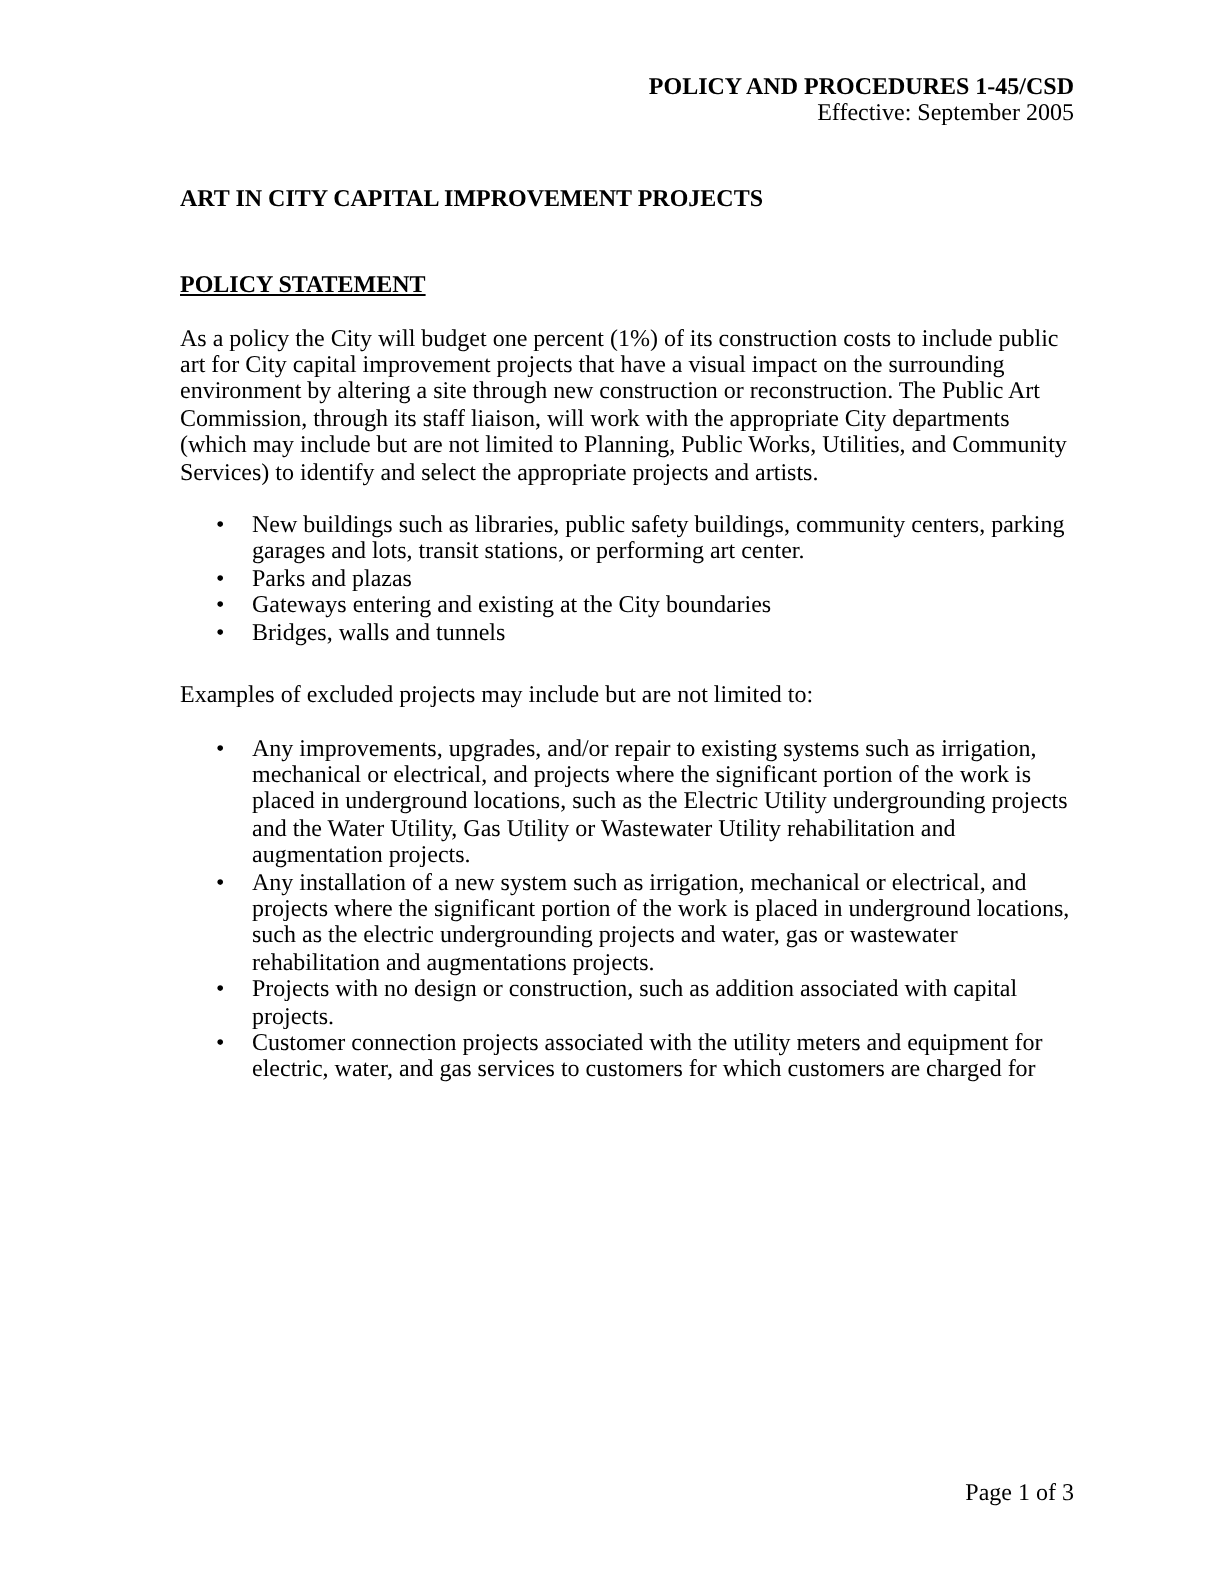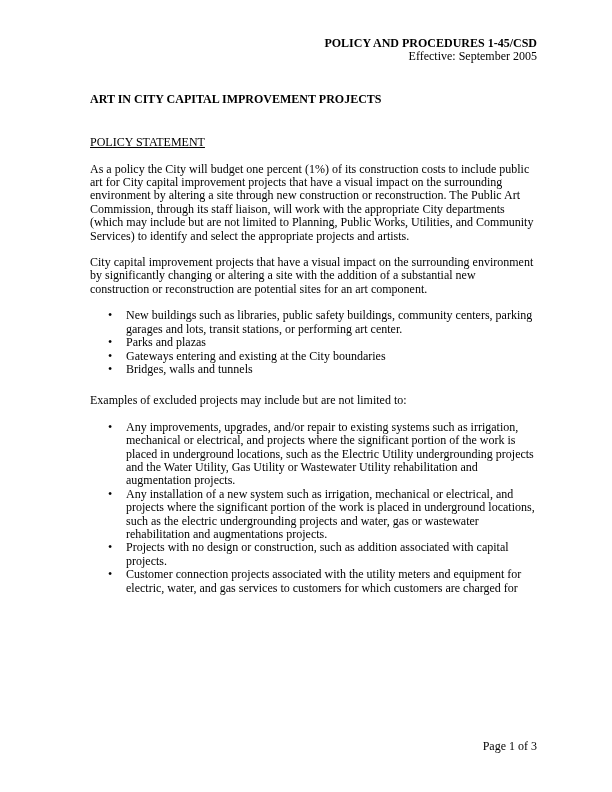--- a/index.html
+++ b/index.html
@@ -18,21 +18,21 @@
     overflow: hidden;
   }
   .doc-header { text-align: right; font-family: Liberation Serif, serif; }
   .doc-header .line1 { font-weight: bold; }
   .doc-title {
     text-align: left;
     font-weight: bold;
     margin-top: 29px;
   }
   .heading {
-    font-weight: normal;
+    font-weight: bold;
     text-decoration: underline;
     margin-top: 16px;
   }
   .heading.first { margin-top: 30px; }
   p { margin: 13px 0 0 0; }
   p.gap-lg { margin-top: 18px; }
   ul.bullets {
     list-style: none;
     margin: 13px 0 0 0;
     padding: 0 0 0 36px;
@@ -57,21 +57,20 @@
   <div class="doc-header">
     <div class="line1">POLICY AND PROCEDURES 1-45/CSD</div>
     <div class="line2">Effective: September 2005</div>
   </div>
 
   <div class="doc-title">ART IN CITY CAPITAL IMPROVEMENT PROJECTS</div>
 
   <div class="heading first">POLICY STATEMENT</div>
   <p>As a policy the City will budget one percent (1%) of its construction costs to include public art for City capital improvement projects that have a visual impact on the surrounding environment by altering a site through new construction or reconstruction. The Public Art Commission, through its staff liaison, will work with the appropriate City departments (which may include but are not limited to Planning, Public Works, Utilities, and Community Services) to identify and select the appropriate projects and artists.</p>
 
-  <p>City capital improvement projects that have a visual impact on the surrounding environment by significantly changing or altering a site with the addition of a substantial new construction or reconstruction are potential sites for an art component.</p>
   <ul class="bullets">
     <li><span class="blt">•</span><span>New buildings such as libraries, public safety buildings, community centers, parking garages and lots, transit stations, or performing art center.</span></li>
     <li><span class="blt">•</span><span>Parks and plazas</span></li>
     <li><span class="blt">•</span><span>Gateways entering and existing at the City boundaries</span></li>
     <li><span class="blt">•</span><span>Bridges, walls and tunnels</span></li>
   </ul>
 
   <p class="gap-lg">Examples of excluded projects may include but are not limited to:</p>
   <ul class="bullets">
     <li><span class="blt">•</span><span>Any improvements, upgrades, and/or repair to existing systems such as irrigation, mechanical or electrical, and projects where the significant portion of the work is placed in underground locations, such as the Electric Utility undergrounding projects and the Water Utility, Gas Utility or Wastewater Utility rehabilitation and augmentation projects.</span></li>

